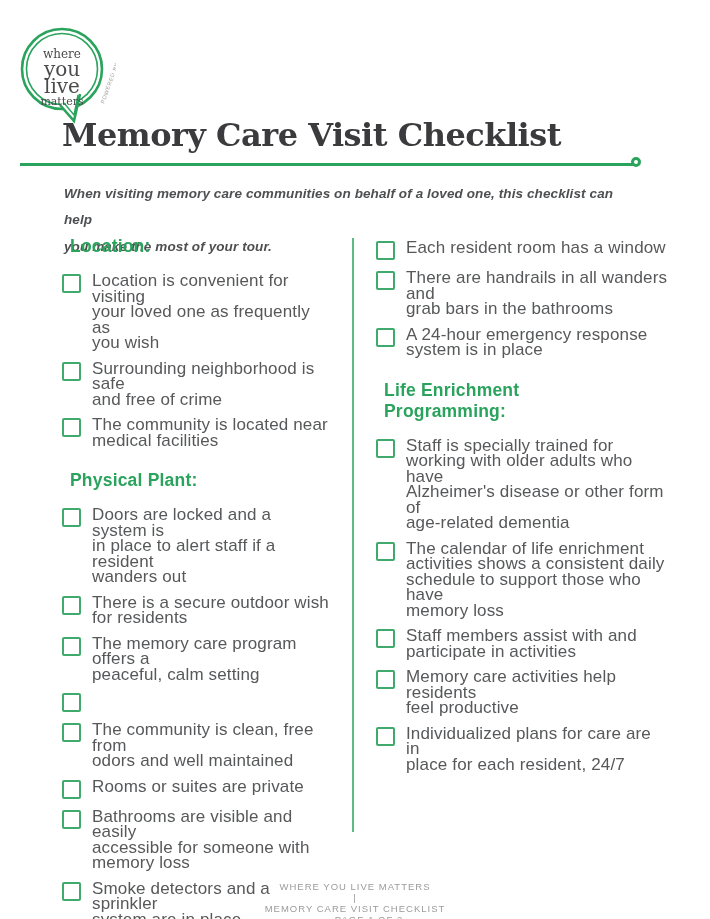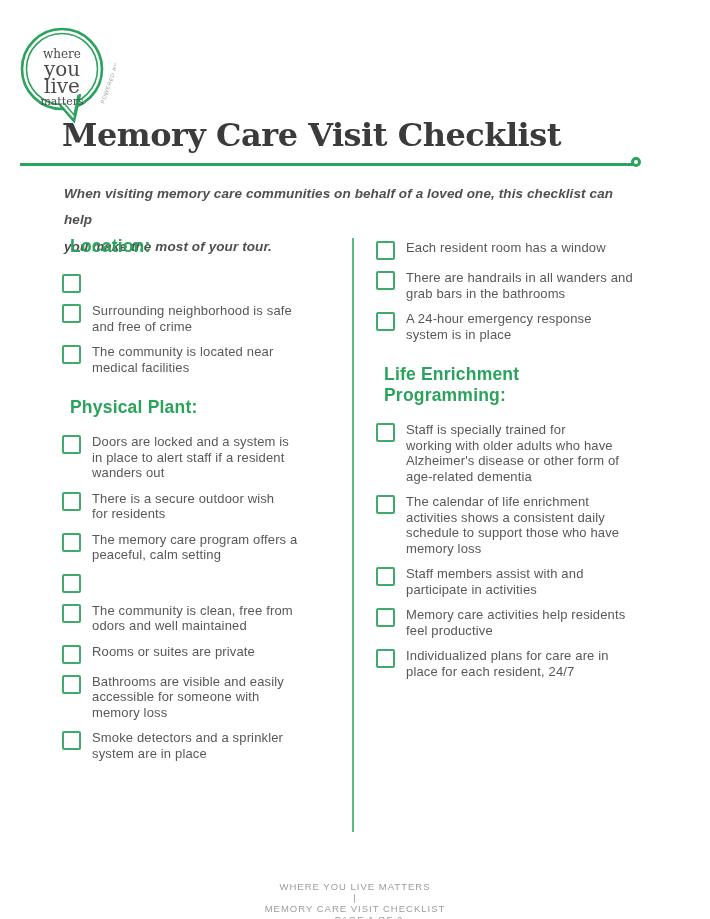--- a/index.html
+++ b/index.html
@@ -47,21 +47,21 @@
   }
   .sec.gap-top { margin-top:22px; }
 
   .item { display:flex; align-items:flex-start; margin-bottom:10px; }
   .cb {
     width:19px; height:19px; flex:0 0 19px; margin-top:1px;
     border:2px solid var(--checkbox_green); border-radius:2px; background:#fff;
     cursor:pointer;
   }
   .it {
-    margin-left:11px; font-size:13px; line-height:15.5px;
+    margin-left:11px; font-size:17px; line-height:15.5px;
     color:var(--body_gray); white-space:pre-line; letter-spacing:0.15px;
   }
 
   
   .footer {
     position:absolute; left:0; right:0; top:881px;
     display:flex; justify-content:center; align-items:center;
     font-size:9.5px; letter-spacing:1px; color:var(--footer_gray);flex-direction:column;
   }
   .footer .sep { margin:0 8px; }
@@ -94,20 +94,23 @@
   <p class="intro">When visiting memory care communities on behalf of a loved one, this checklist can help
 you make the most of your tour.</p>
 
   <div class="divider"></div>
 
   <div class="col col-left">
     <h2 class="sec">Location:</h2>
 
     <div class="item">
       <span class="cb"></span>
+      <span class="it">Location is convenient for visiting
+your loved one as frequently as
+you wish</span>
     </div>
     <div class="item">
       <span class="cb"></span>
       <span class="it">Surrounding neighborhood is safe
 and free of crime</span>
     </div>
     <div class="item">
       <span class="cb"></span>
       <span class="it">The community is located near
 medical facilities</span>

